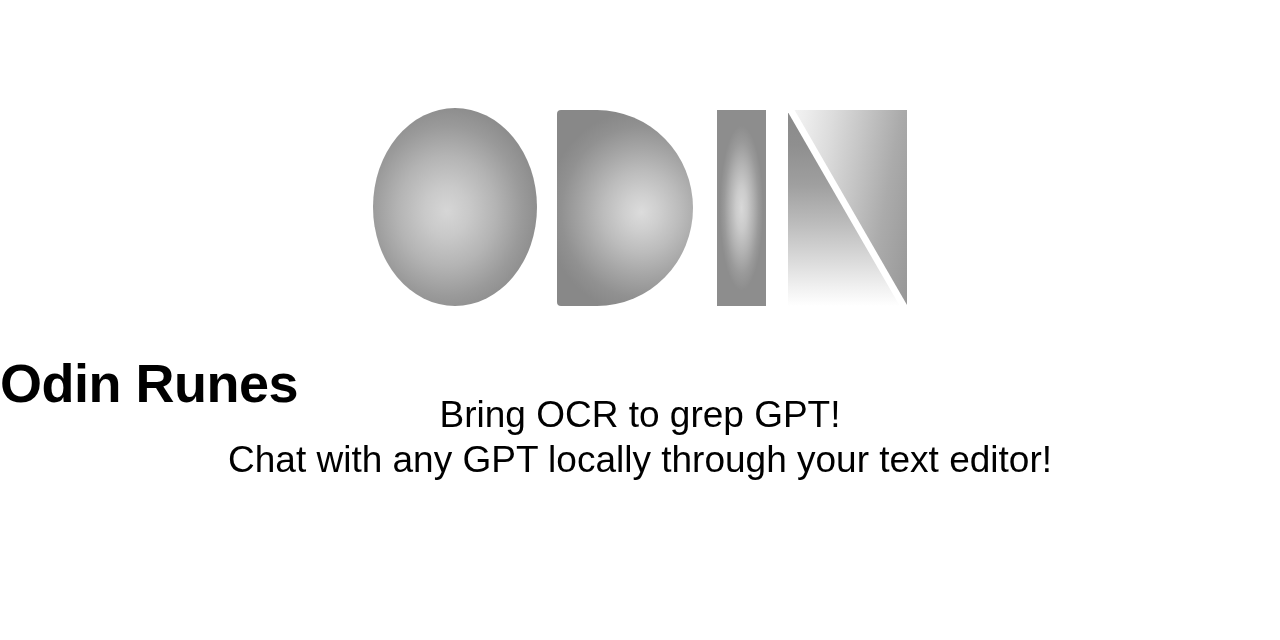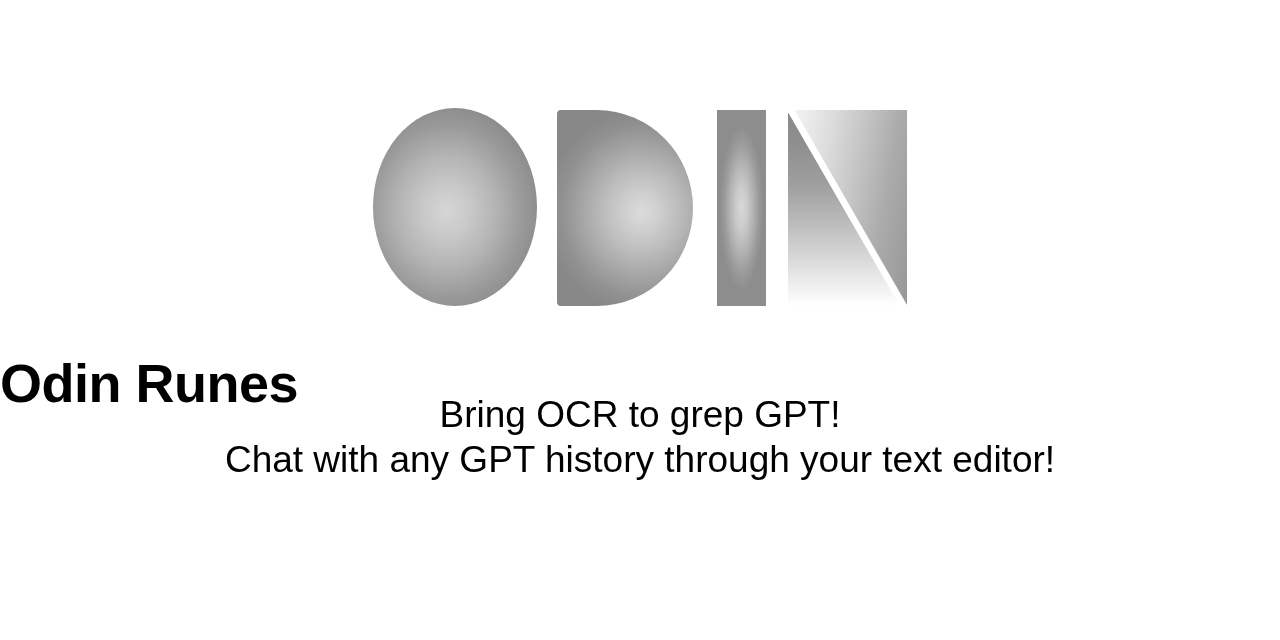--- a/index.html
+++ b/index.html
@@ -178,16 +178,16 @@
       <div class="tri-upper"></div>
       <div class="diagonal"></div>
     </div>
 
   </div>
 
   <h1 id="title">Odin Runes</h1>
 
   <div id="tagline">
     <div class="tagline-line">Bring OCR to grep GPT!</div>
-    <div class="tagline-line">Chat with any GPT history through your text editor!</div>
+    <div class="tagline-line">Chat with any GPT locally through your text editor!</div>
   </div>
 
 </div>
 
 </body></html>

